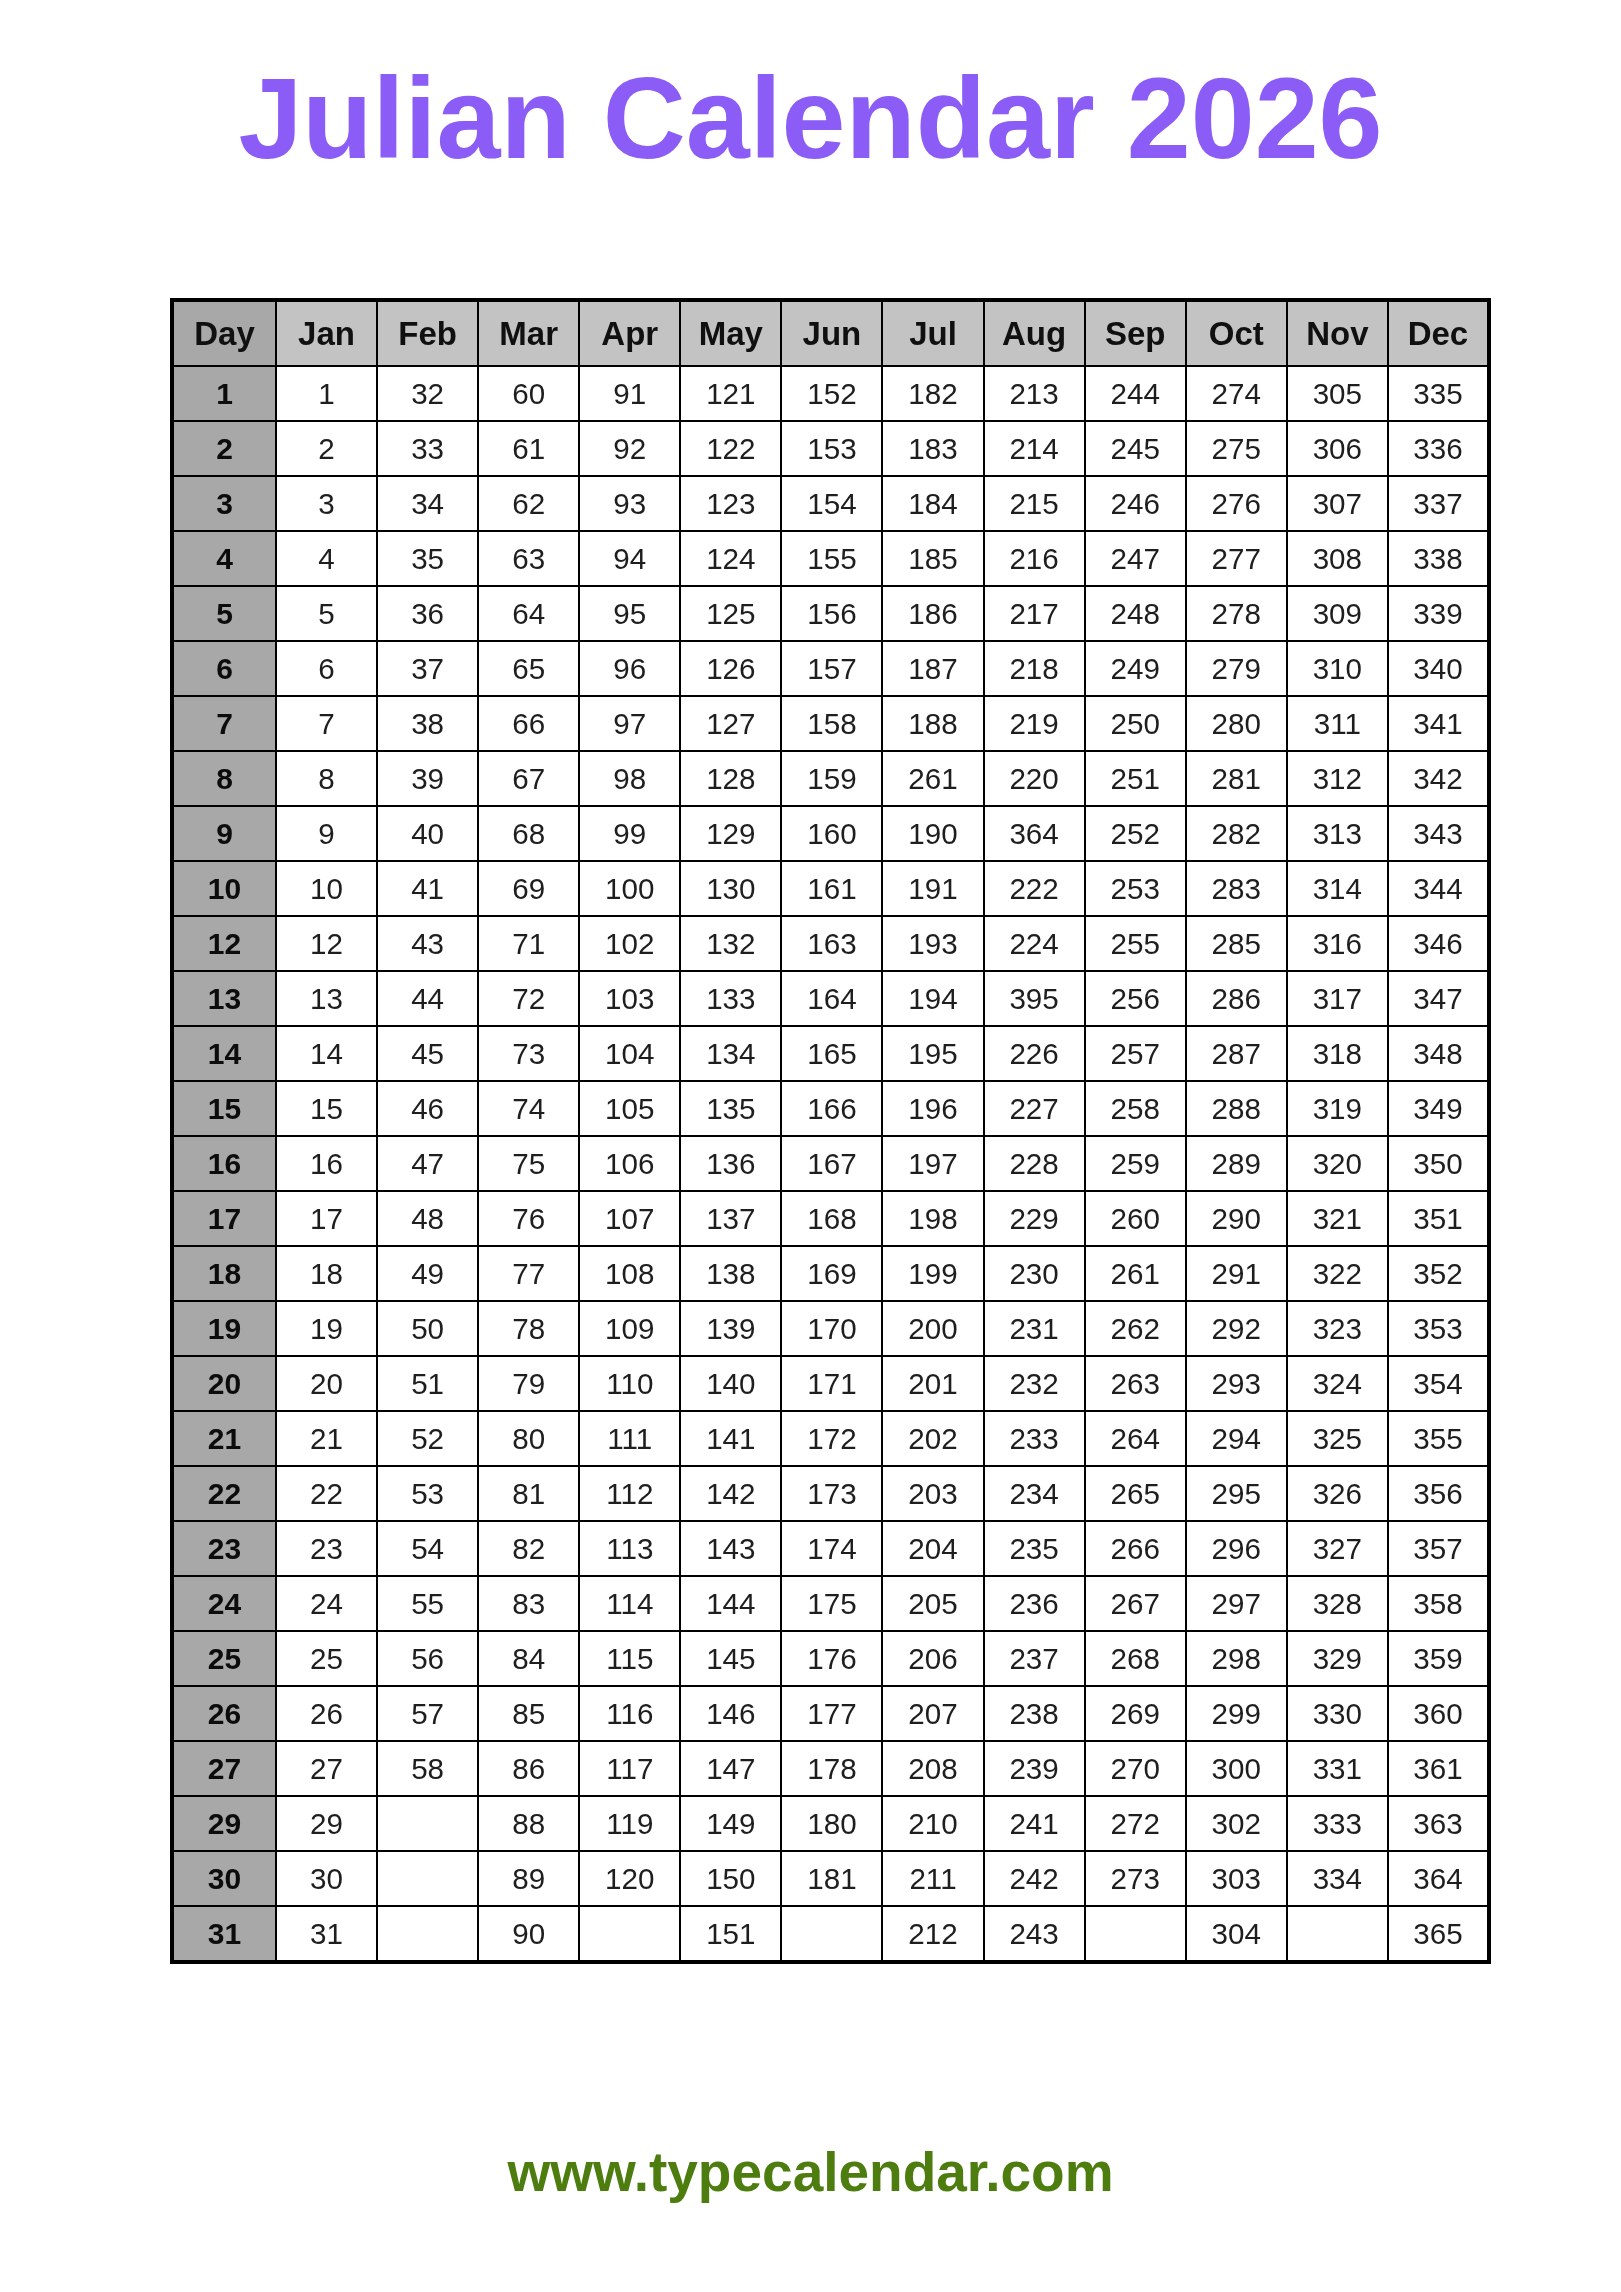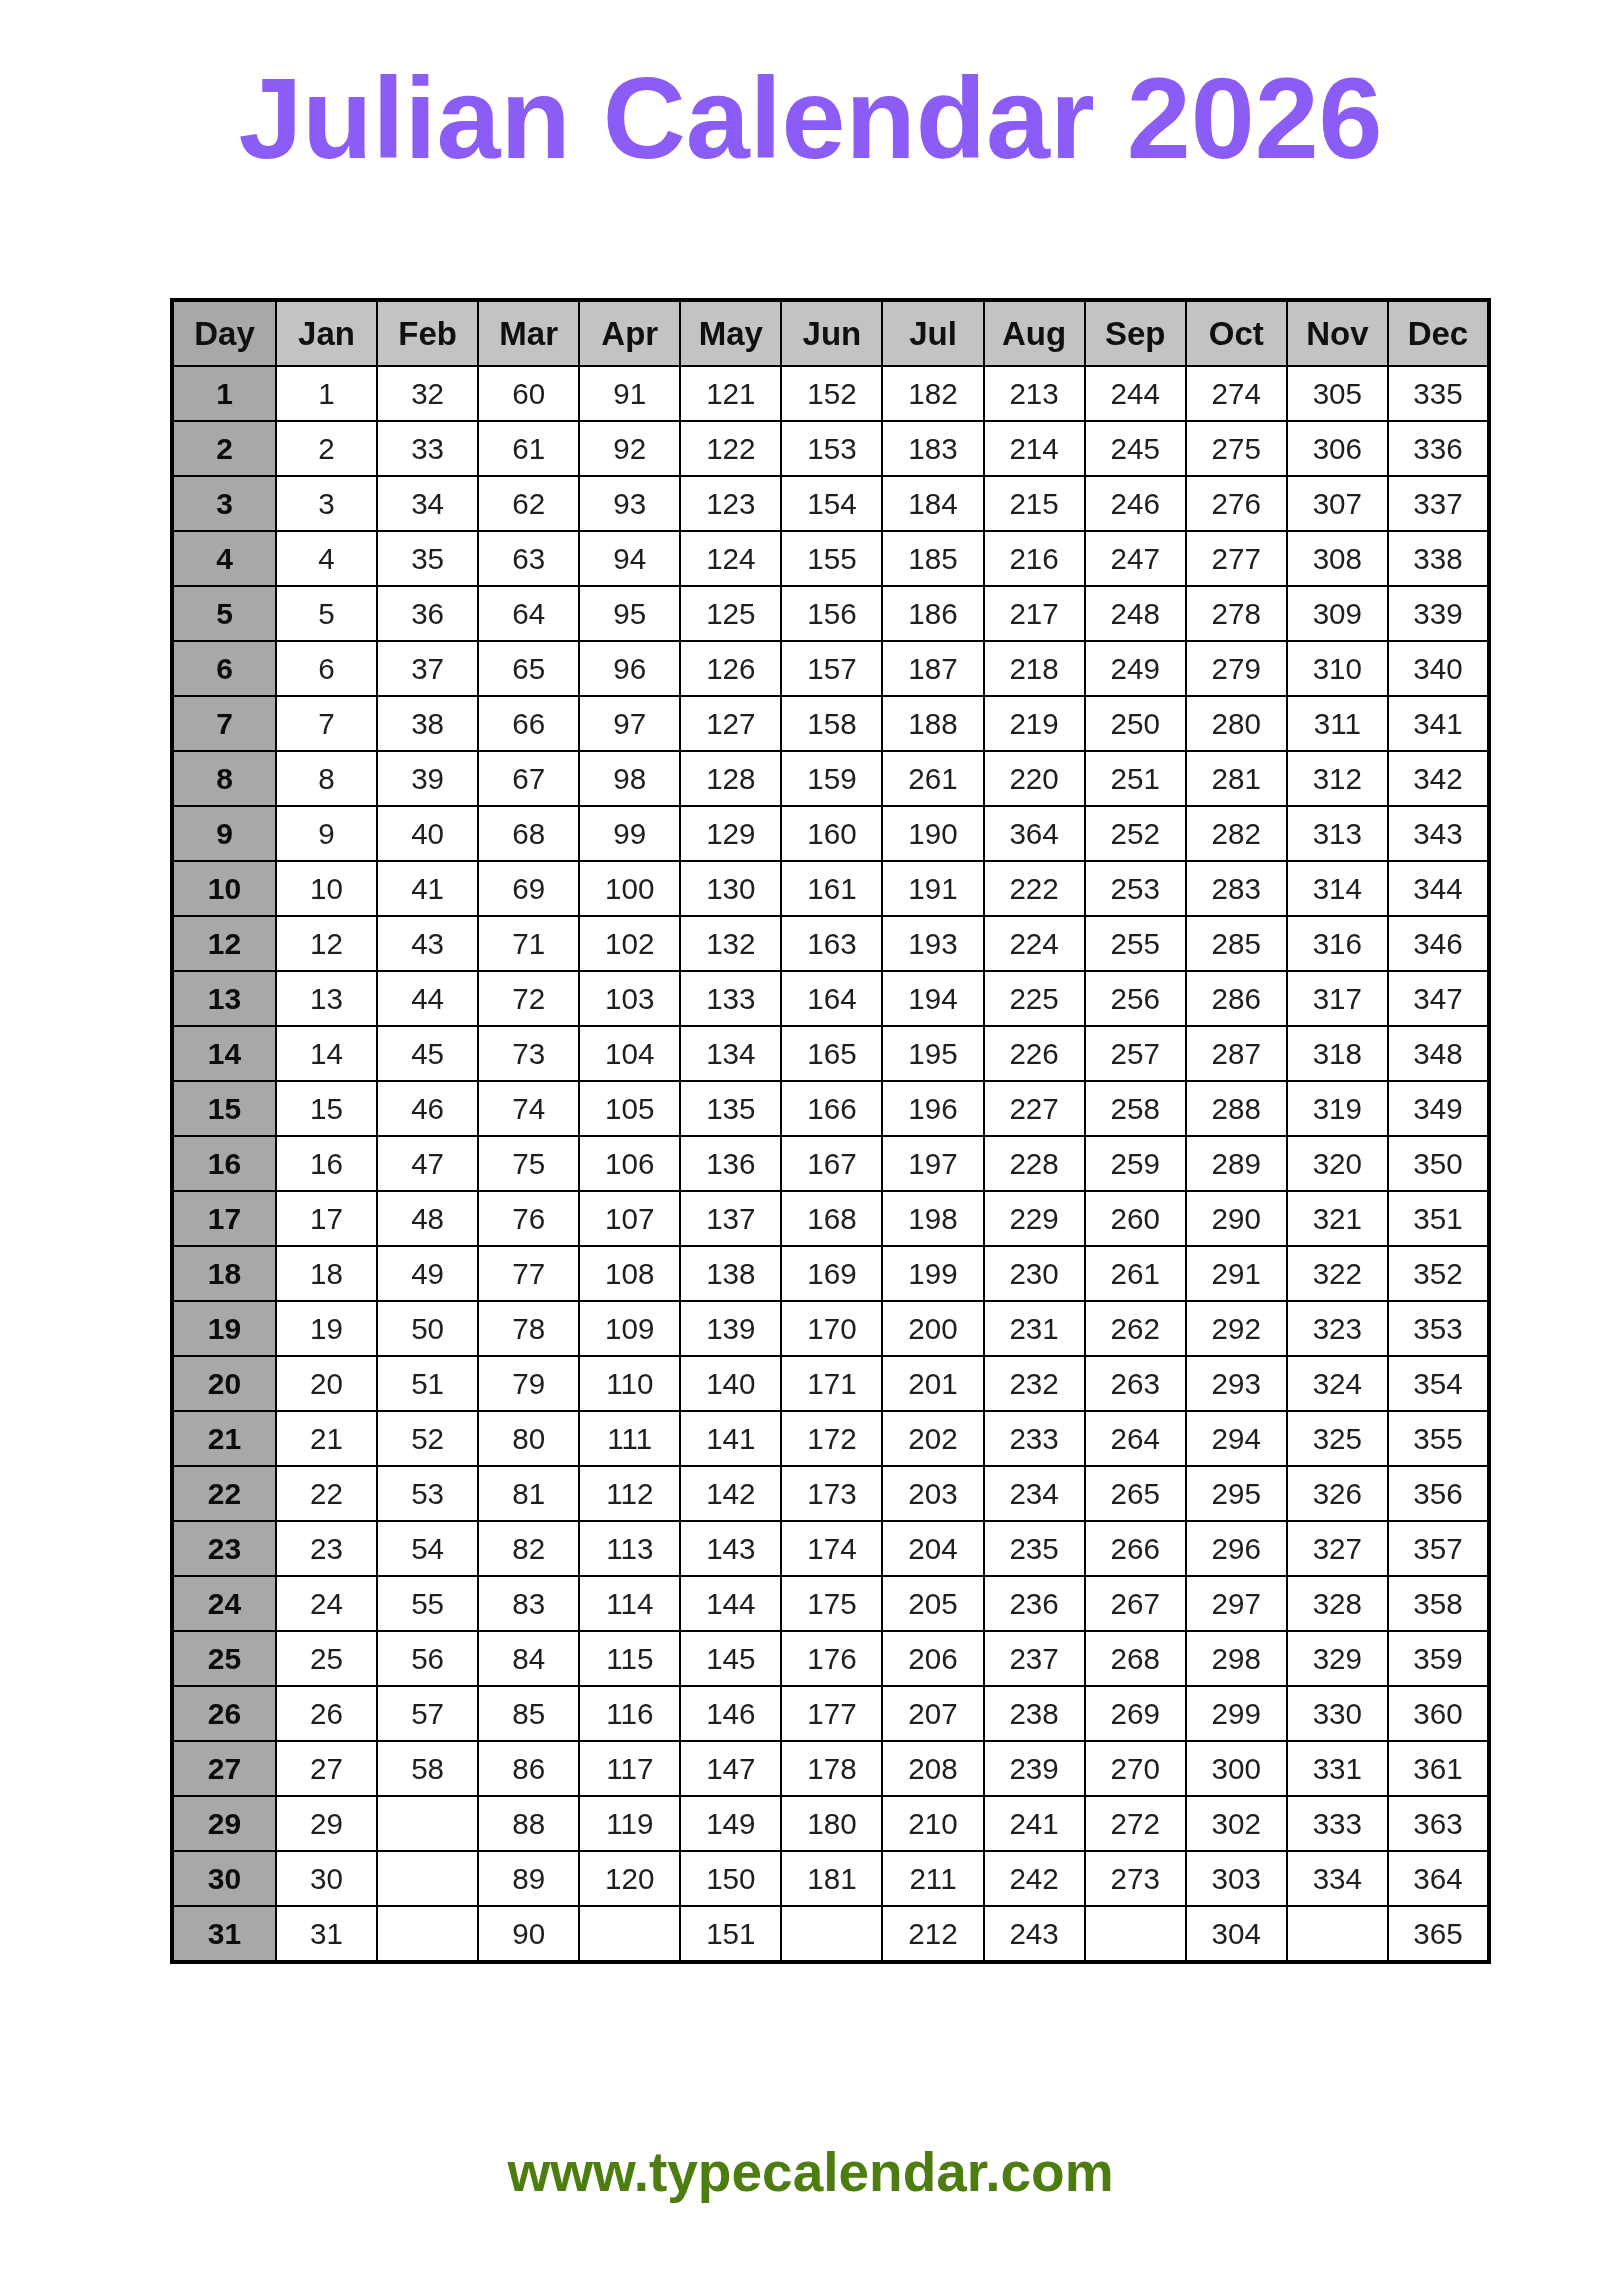--- a/index.html
+++ b/index.html
@@ -273,21 +273,21 @@
         </tr>
         <tr>
           <th class="day-cell">13</th>
           <td>13</td>
           <td>44</td>
           <td>72</td>
           <td>103</td>
           <td>133</td>
           <td>164</td>
           <td>194</td>
-          <td>225</td>
+          <td>395</td>
           <td>256</td>
           <td>286</td>
           <td>317</td>
           <td>347</td>
         </tr>
         <tr>
           <th class="day-cell">14</th>
           <td>14</td>
           <td>45</td>
           <td>73</td>

